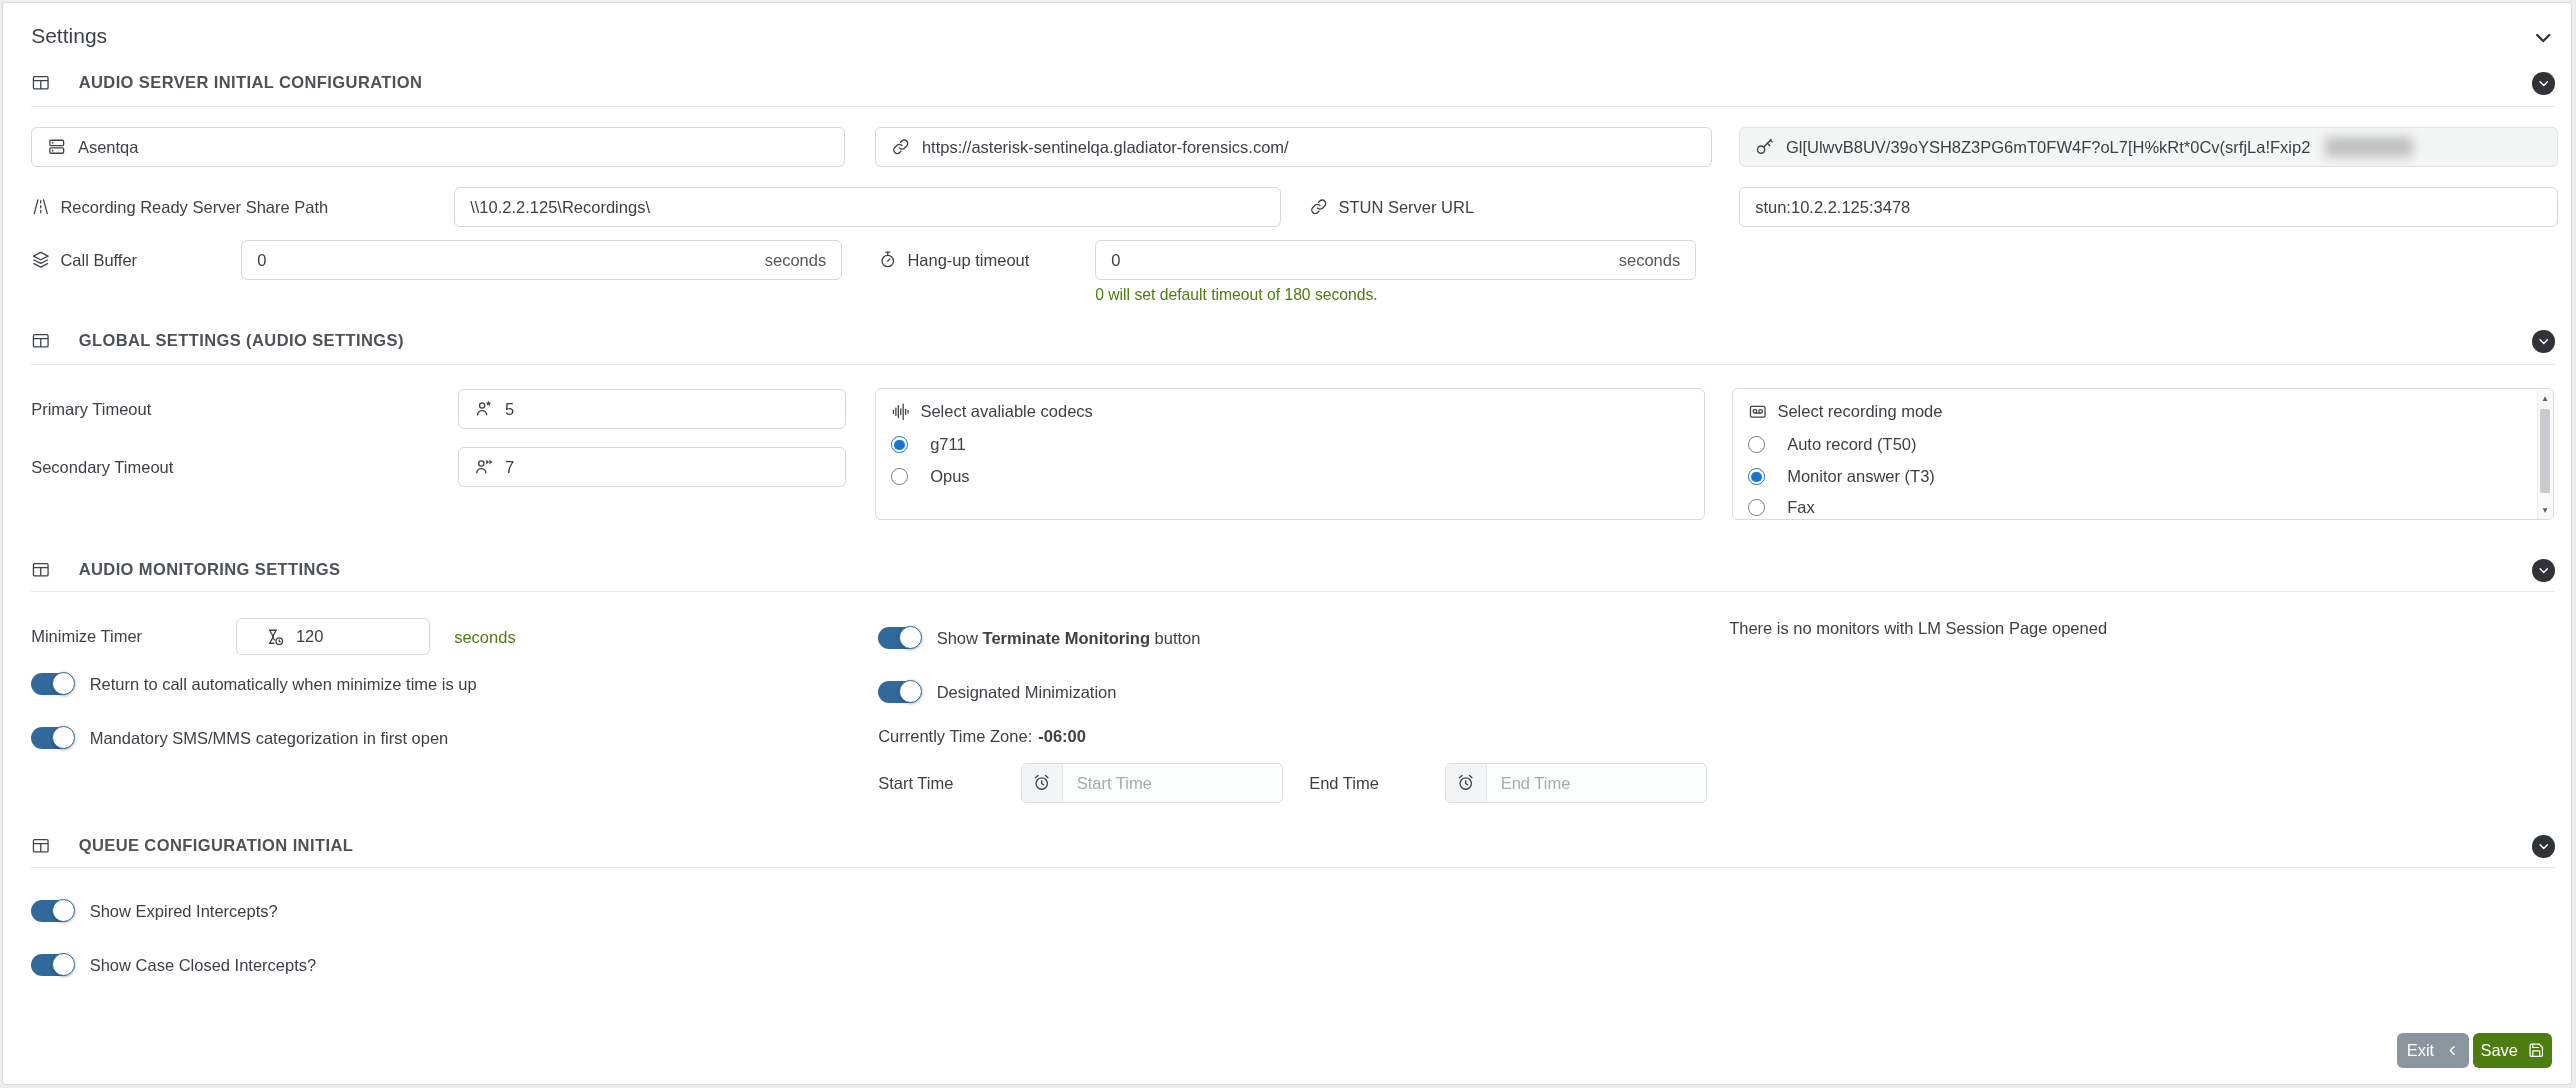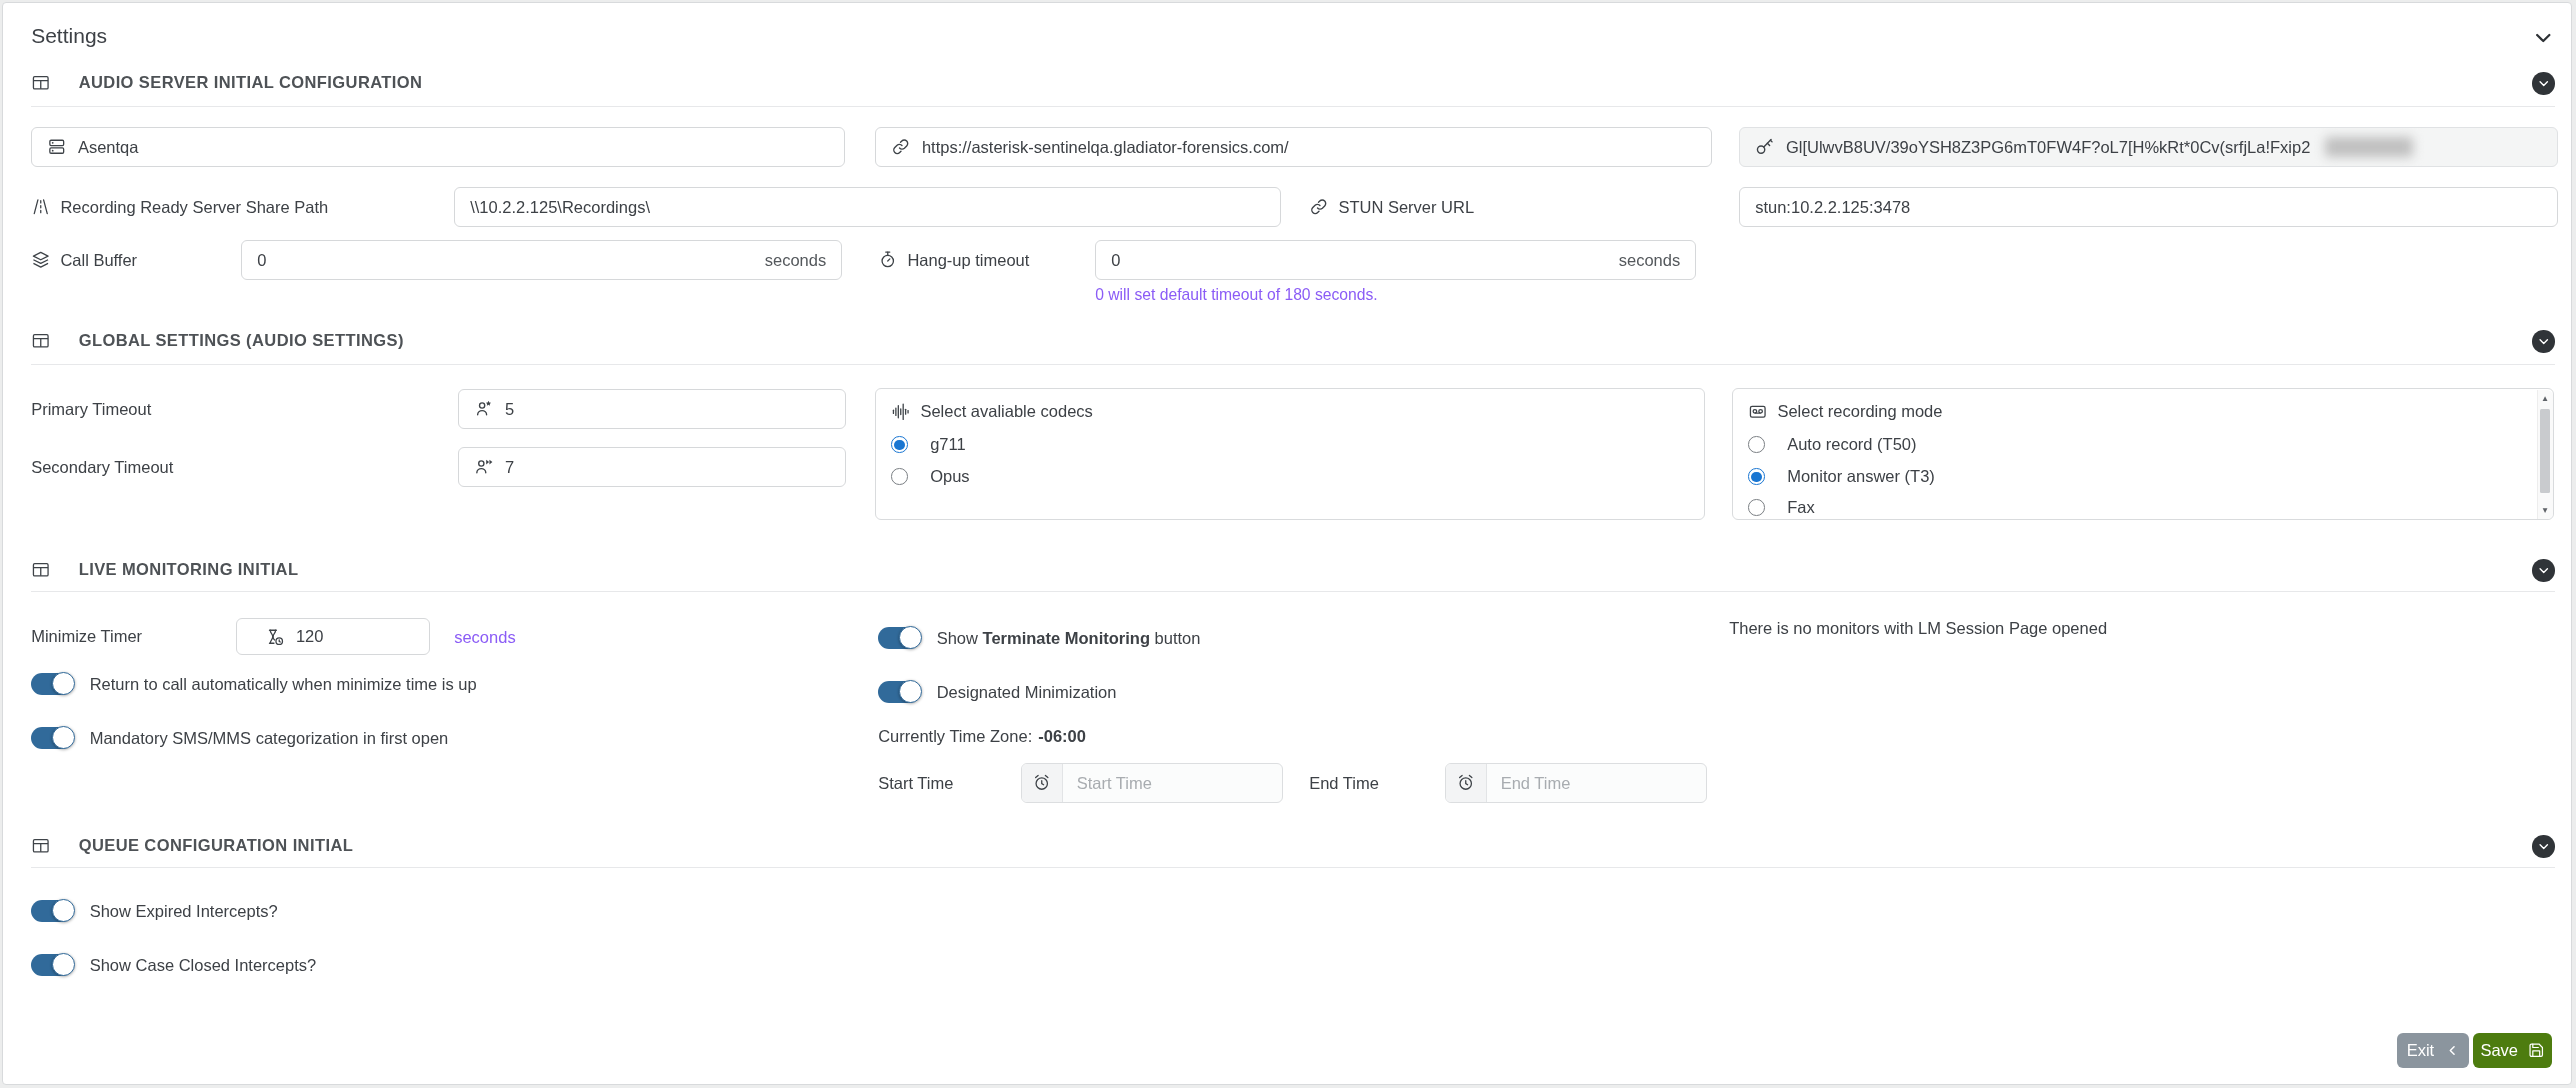--- a/index.html
+++ b/index.html
@@ -13,21 +13,21 @@
   .divider{position:absolute;height:1.1px;background:#e7e8ea;}
   .lab{display:flex;align-items:center;gap:9.7px;color:#3d4146;font-size:16.5px;}
   .ico{width:19.5px;height:19.5px;color:#3e4348;flex:0 0 auto;display:block;}
   .field{display:flex;align-items:center;background:#fff;border:1.1px solid #d6d8da;
     border-radius:6px;box-sizing:border-box;gap:11.2px;padding:0 15px;font-size:16.5px;color:#3d4146;}
   .field input{border:0;outline:0;background:transparent;flex:1;min-width:0;font:inherit;color:#3d4146;padding:0;}
   .field.gray{background:#f4f5f5;border-color:#e0e2e4;white-space:nowrap;overflow:hidden;}
   .suffix{color:#54585c;flex:0 0 auto;}
   .redact{display:inline-block;width:88px;height:19.5px;background:#bfbfbf;filter:blur(5.2px);
     border-radius:3px;vertical-align:middle;margin-left:3px;}
-  .help{font-size:15.7px;color:#8b5cf6;}
+  .help{font-size:15.7px;color:#4d7c0f;}
   .panel{position:absolute;background:#fff;border:1.1px solid #d9dbdd;border-radius:6px;box-sizing:border-box;}
   .radio{width:16.5px;height:16.5px;border-radius:50%;border:1.9px solid #7b7f84;background:#fff;
     box-sizing:border-box;position:relative;flex:0 0 auto;}
   .radio.selected{border-color:#1976d2;}
   .radio.selected::after{content:"";position:absolute;inset:2.2px;border-radius:50%;background:#1976d2;}
   .opt{display:flex;align-items:center;gap:22.5px;position:absolute;font-size:16.5px;color:#3d4146;}
   .toggle{width:42px;height:22px;border-radius:11.2px;background:#c7cdd2;position:relative;flex:0 0 auto;}
   .toggle.on{background:#316a9a;}
   .toggle .knob{position:absolute;top:-1.1px;left:-0.7px;width:23px;height:23px;border-radius:50%;
     background:#fff;border:1.1px solid #316a9a;box-sizing:border-box;box-shadow:0 0.7px 3px rgba(0,0,0,.35);}
@@ -304,21 +304,21 @@
       <div class="sarrow" style="top:0">▲</div>
       <div class="sthumb"></div>
       <div class="sarrow" style="bottom:0">▼</div>
     </div>
   </div>
 
   <div class="shead abs" style="left:28px;top:557px">
     <svg class="ico" viewBox="0 0 26 26" width="19.5" height="19.5">
         <use href="#i-table"></use>
       </svg>
-    <span>LIVE MONITORING INITIAL</span>
+    <span>AUDIO MONITORING SETTINGS</span>
   </div>
   <div class="chevbtn abs" style="left:2529px;top:556px">
     <svg viewBox="0 0 18 18" width="13.5" height="13.5">
         <use href="#i-chev"></use>
       </svg>
   </div>
   <div class="divider" style="left:28px;top:588px;width:2524px"></div>
 
   <div class="lab abs" style="left:28px;top:615px;height:37px">
     <span>Minimize Timer</span>

